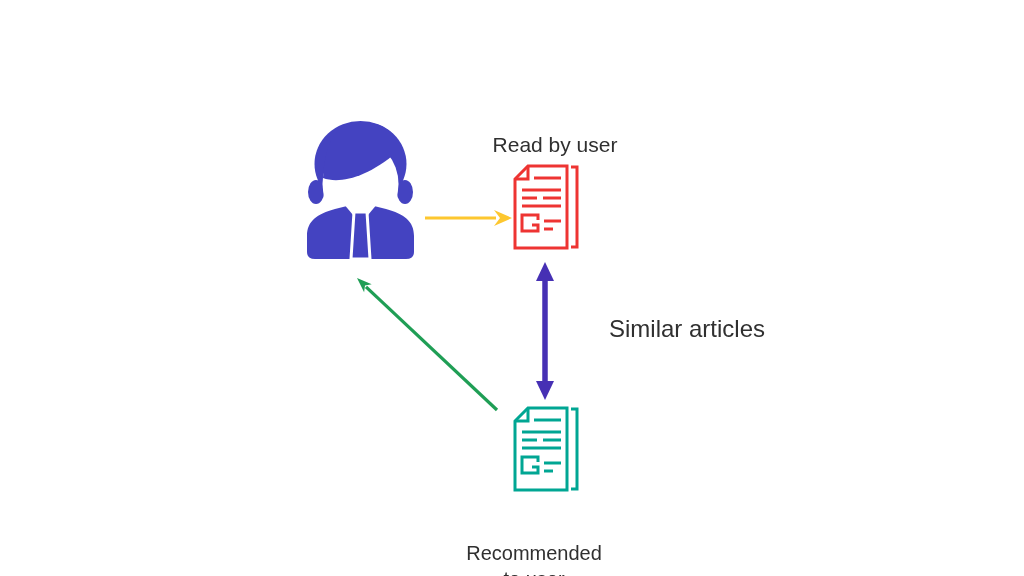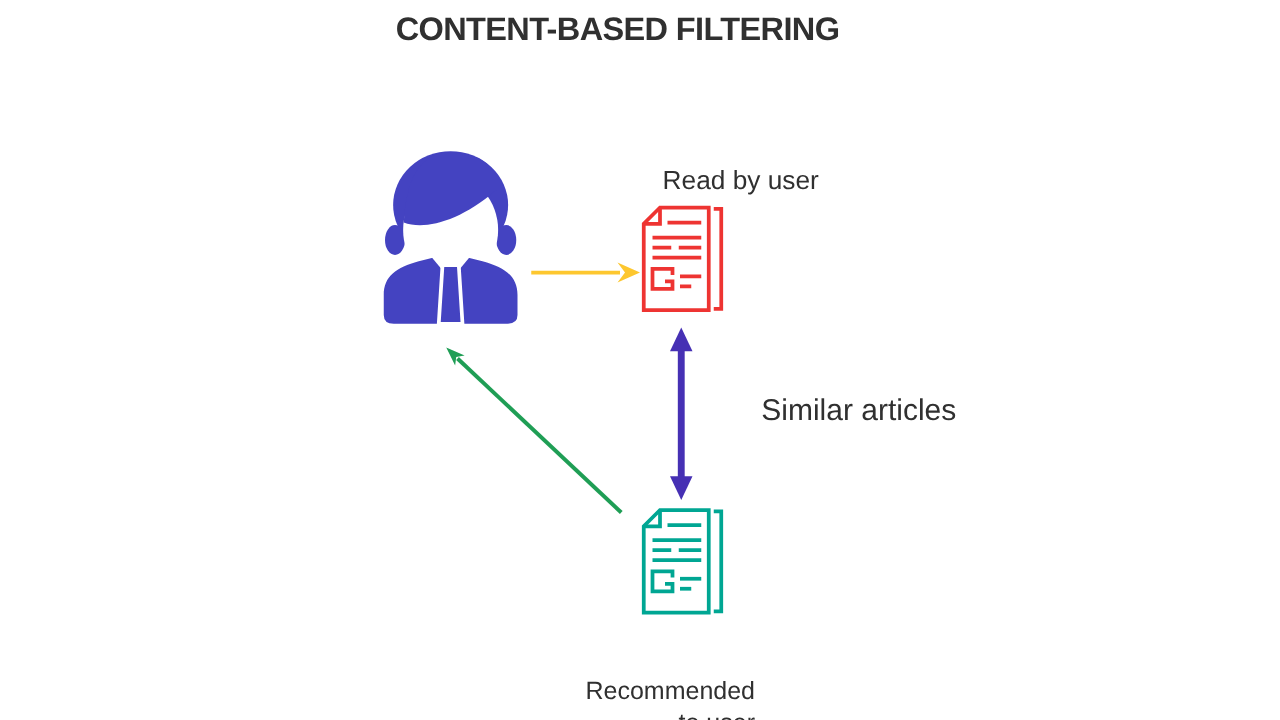--- a/index.html
+++ b/index.html
@@ -13,21 +13,21 @@
   .abs{position:absolute;}
   #title{
     top:8px;left:0;width:988px;
     text-align:center;
     font-size:26px;font-weight:700;letter-spacing:-0.5px;
     color:var(--c-text,#303030);
   }
   .node-label{
     color:var(--c-text,#303030);
     font-size:21px;
-    text-align:right;
+    text-align:center;
     line-height:1.3;
   }
   #label-read{top:131px;left:455px;width:200px;}
   #label-recommended{top:508px;left:464px;width:140px;font-size:20px;margin-top:32px;}
   #label-similar{
     top:315px;left:567px;
     color:var(--c-text,#303030);
     font-size:24px;
     margin-left:42px;
   }
@@ -59,21 +59,20 @@
 
       <path d="M 26,56 V 51 H 10 V 67 H 26 V 61 H 20" fill="none" stroke="currentColor" stroke-width="3"></path>
       <path d="M 32,57 H 49" stroke="currentColor" stroke-width="3" fill="none"></path>
       <path d="M 32,65 H 41" stroke="currentColor" stroke-width="3" fill="none"></path>
     </symbol>
   </defs>
 </svg>
 
 <div id="canvas">
 
-  <div id="title" class="abs">CONTENT-BASED FILTERING</div>
 
   <svg id="person-icon" class="abs" width="123" height="140" viewBox="0 0 123 140">
     <g fill="var(--c-person,#4443c1)">
       <ellipse cx="61.5" cy="44" rx="46" ry="43"></ellipse>
       <ellipse cx="17" cy="72" rx="8" ry="12"></ellipse>
       <ellipse cx="106" cy="72" rx="8" ry="12"></ellipse>
       <ellipse cx="61.5" cy="64" rx="38" ry="43" fill="#ffffff"></ellipse>
       <path d="M 24,58 C 40,64 68,58 98,32 L 98,20 C 90,6 75,2 60,2 C 38,2 26,22 24,58 Z"></path>
       <path d="M 8,139 L 8,116 C 8,101 18,94 36,89 L 52,85 L 61.5,98 L 71,85 L 87,89 C 105,94 115,101 115,116 L 115,132 Q 115,139 107,139 L 16,139 Q 8,139 8,132 Z"></path>
       <path d="M 44,83 L 61.5,104 L 79,83 Z" fill="#ffffff"></path>

